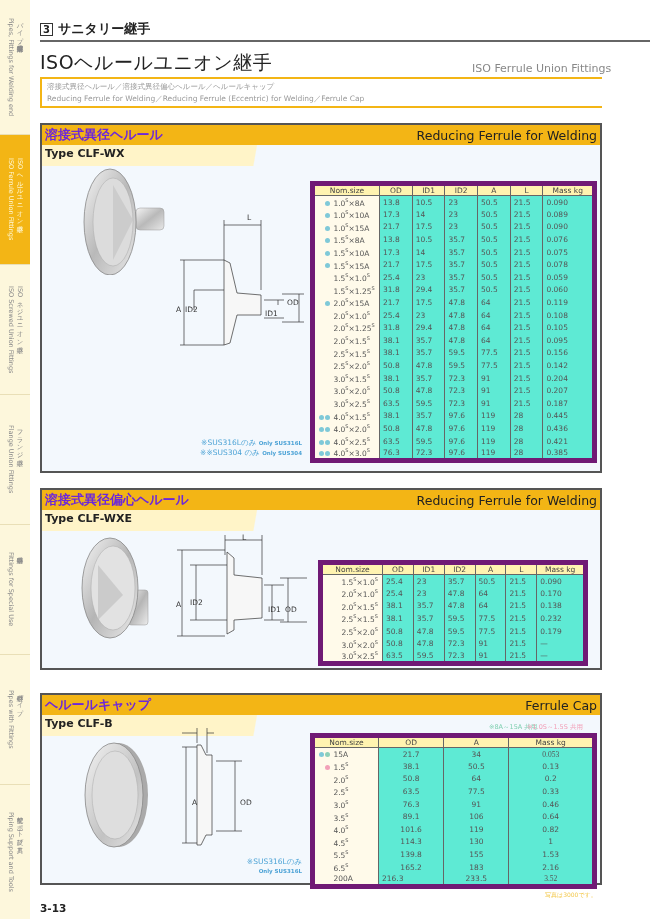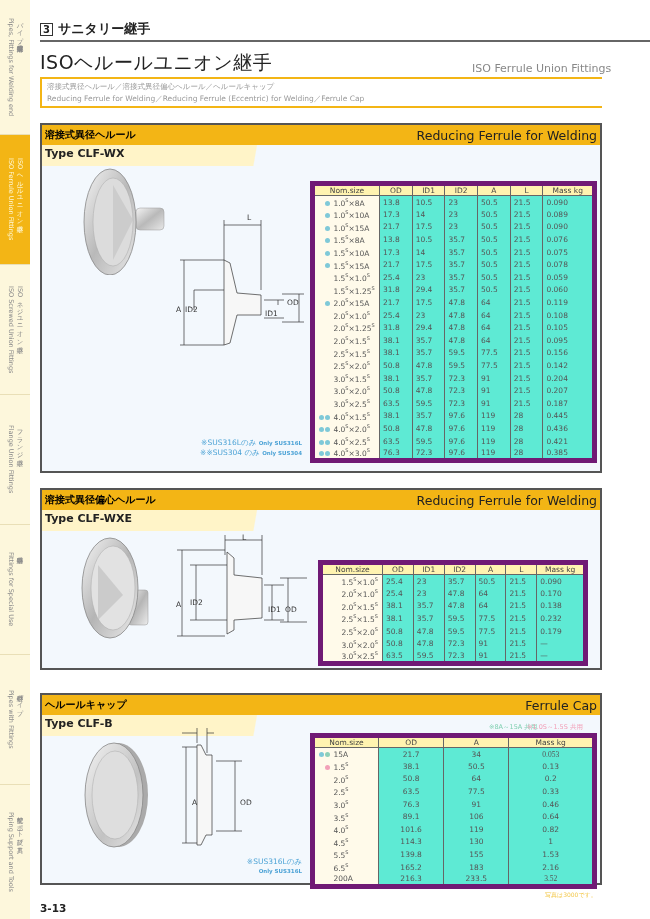--- a/index.html
+++ b/index.html
@@ -18,21 +18,21 @@
   .section-label .num { display: inline-block; border: 1px solid #333; font-size: 10px; line-height: 11px; width: 13px; height: 13px; text-align: center; }
   .rule { position: absolute; left: 40px; top: 40px; width: 612px; height: 2px; background: #666; }
   .title { position: absolute; left: 40px; top: 50px; font-size: 19px; color: #222; letter-spacing: 0.5px; }
   .title-en { position: absolute; left: 472px; top: 62px; font-size: 11px; color: #888; }
   .subbox { position: absolute; left: 40px; top: 77px; width: 562px; height: 31px; border-top: 2px solid #f3b515; border-bottom: 2px solid #f3b515; border-left: 2px solid #f3b515; padding: 2px 5px; }
   .subbox div { font-size: 7.5px; color: #999; line-height: 12px; }
 
   
   .panel { position: absolute; left: 40px; width: 562px; border: 2px solid #555; background: #f3f8fd; }
   .panel-head { height: 20px; background: #f3b515; display: flex; justify-content: space-between; align-items: center; padding: 0 3px; }
-  .panel-head .jp { font-size: 10px; color: #000000; font-weight: bold; }
+  .panel-head .jp { font-size: 13px; color: #6d28d9; font-weight: bold; }
   .panel-head .en { font-size: 12.5px; color: #222; }
   .type-bar { height: 21px; width: 240px; background: linear-gradient(100deg, #fff4c8 88%, transparent 88.5%); font-size: 11px; font-weight: bold; padding-left: 3px; line-height: 17px; color: #222; }
 
   table.spec { position: absolute; border-collapse: collapse; background: #5eead4; border: 5px solid #701a75; }
   table.spec th { background: #fff3b0; font-weight: normal; font-size: 7.5px; color: #444; border-left: 1px solid #666; border-bottom: 1px solid #666; height: 12px; padding: 0 2px; }
   table.spec td { font-size: 7.5px; color: #555; border-left: 1px solid #666; height: 12.6px; padding: 0 3px; white-space: nowrap; }
   table.spec td.nom { background: #fffaea; }
   .dot { display: inline-block; width: 5px; height: 5px; border-radius: 50%; background: #7fc9d8; vertical-align: middle; margin-right: 1px; }
   .dot.pink { background: #f2a0b8; }
   .dot.green { background: #8fd0b8; }
@@ -581,21 +581,21 @@
           <td style="text-align: center;">1.53</td>
         </tr>
         <tr>
           <td class="nom" style="border-left:none;"><span class="dots-slot"></span> 6.5<sup>S</sup></td>
           <td style="text-align: center;">165.2</td>
           <td style="text-align: center; margin-left: 48px;">183</td>
           <td style="text-align: center;">2.16</td>
         </tr>
         <tr>
           <td class="nom" style="border-left:none;"><span class="dots-slot"></span> 200A</td>
-          <td style="text-align: center;">216.3</td>
+          <td style="">216.3</td>
           <td style="text-align: center;">233.5</td>
           <td style="text-align: center; font-family: Liberation Serif, serif;">3.52</td>
         </tr>
       </tbody>
   </table>
 
   <div class="note" style="left:170px;top:162px;width:90px;">
     <div>※SUS316Lのみ</div>
     <div><b>Only SUS316L</b></div>
   </div>

